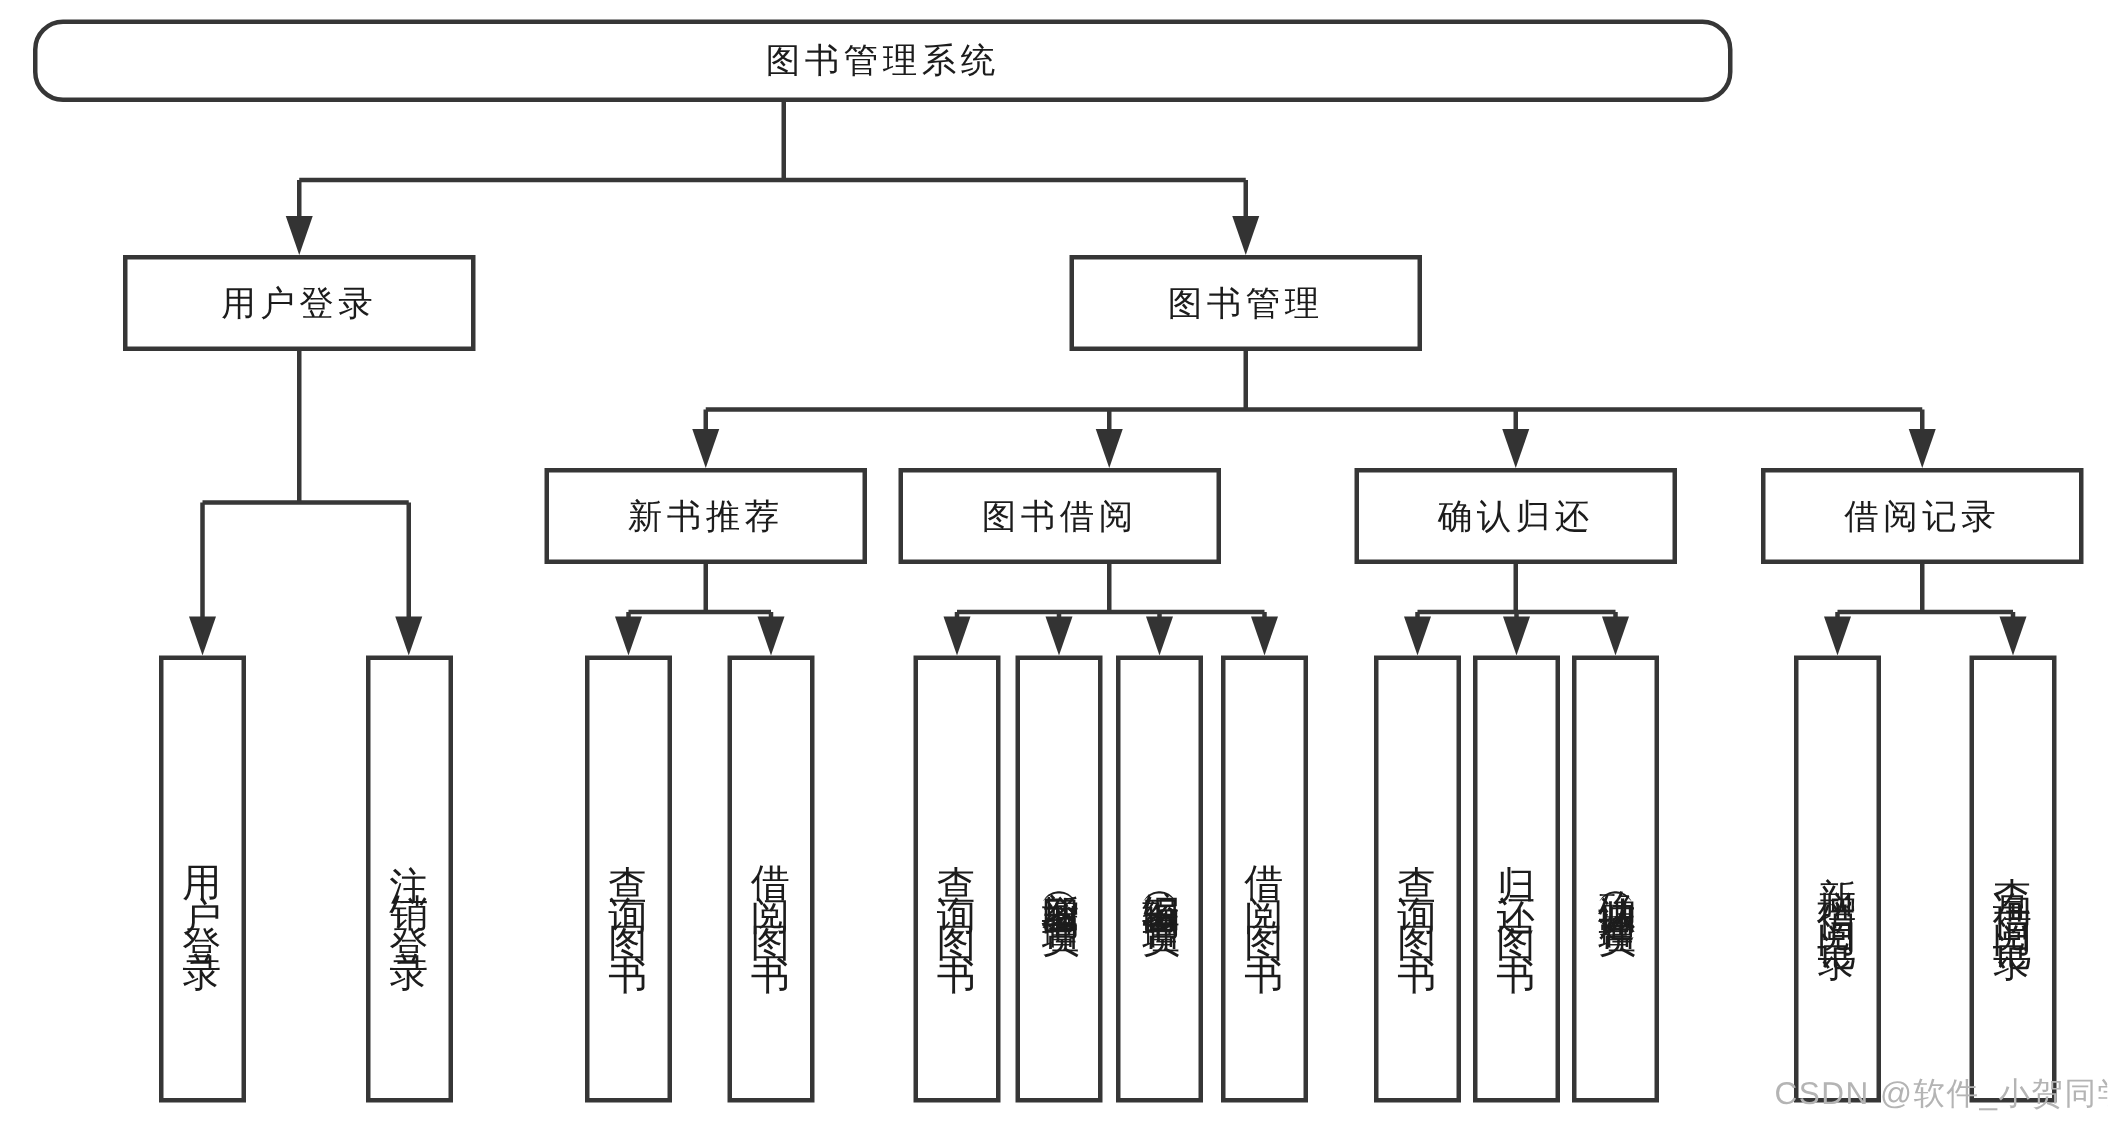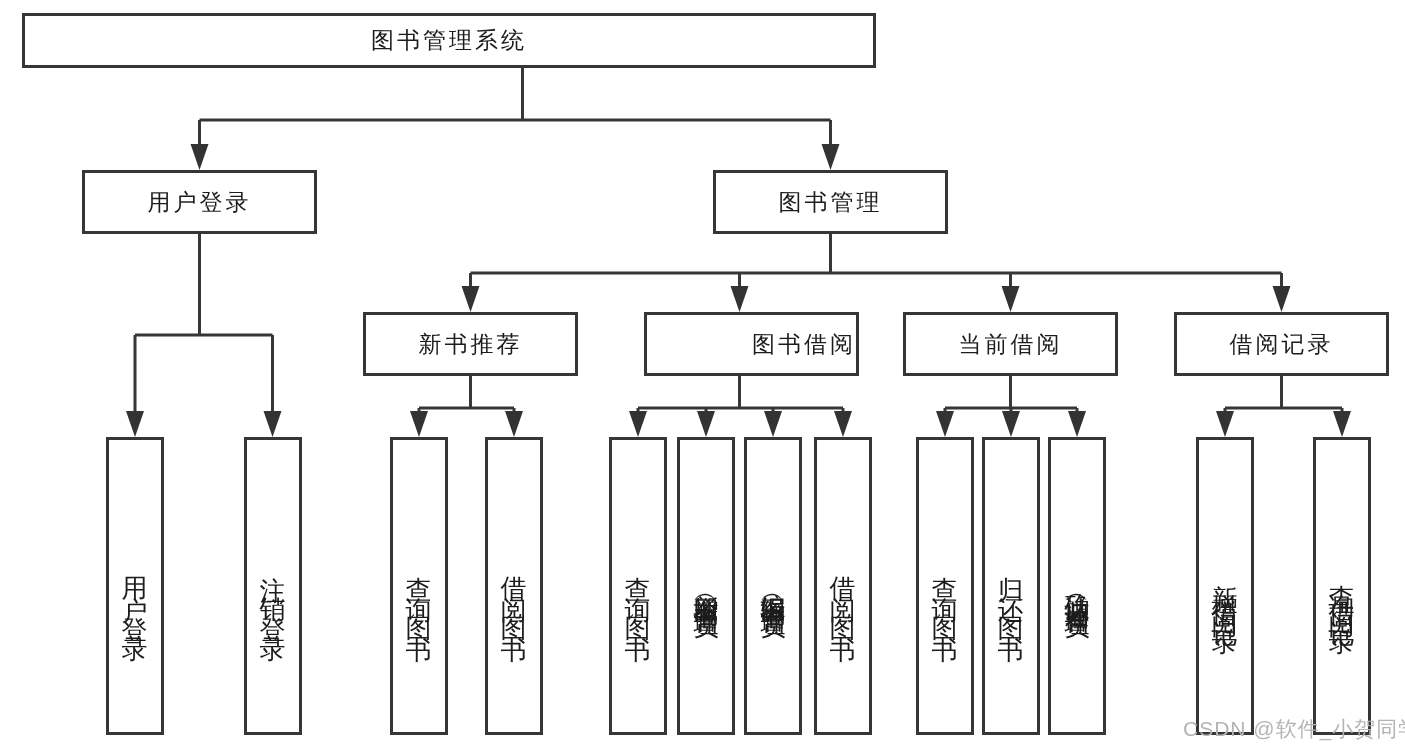--- a/index.html
+++ b/index.html
@@ -26,25 +26,25 @@
     text-orientation:mixed;
     font-size:26px;
     color:#1c1c1c;
     letter-spacing:20px;
     line-height:1;
     margin-bottom:-20px; 
   }
   .vlabel.len6{letter-spacing:9px;margin-bottom:-9px;}
   .vlabel.len9{font-size:25px;letter-spacing:3px;margin-bottom:-3px;}
   
-  .root{left:22px;top:13px;width:854px;height:55px;}
+  .root{left:22px;top:13px;width:1133px;height:55px;border-radius:20px;}
   .l2a{left:82px;top:170px;width:235px;height:64px;}
   .l2b{left:713px;top:170px;width:235px;height:64px;}
   .l3{top:312px;width:215px;height:64px;}
-  .g0{left:363px;text-align:right;} .g1{left:644px;justify-content:flex-end;} .g2{left:903px;} .g3{left:1174px;}
+  .g0{left:363px;text-align:right;} .g1{left:599px;} .g2{left:903px;} .g3{left:1174px;}
   .leaf{top:437px;width:58px;height:298px;}
   .x106{left:106px;} .x244{left:244px;}
   .x390{left:390px;} .x485{left:485px;}
   .x609{left:609px;} .x677{left:677px;} .x744{left:744px;} .x814{left:814px;}
   .x916{left:916px;} .x982{left:982px;} .x1048{left:1048px;}
   .x1196{left:1196px;} .x1313{left:1313px;}
   .watermark{
     position:absolute;
     left:1183px;top:715px;
     font-size:21px;
@@ -112,21 +112,21 @@
     <span class="hlabel">图书管理</span>
   </div>
 
   <div class="box l3 g0">
     <span class="hlabel">新书推荐</span>
   </div>
   <div class="box l3 g1">
     <span class="hlabel">图书借阅</span>
   </div>
   <div class="box l3 g2">
-    <span class="hlabel">当前借阅</span>
+    <span class="hlabel">确认归还</span>
   </div>
   <div class="box l3 g3">
     <span class="hlabel">借阅记录</span>
   </div>
 
   <div class="box leaf x106">
     <span class="vlabel">用户登录</span>
   </div>
   <div class="box leaf x244">
     <span class="vlabel">注销登录</span>

